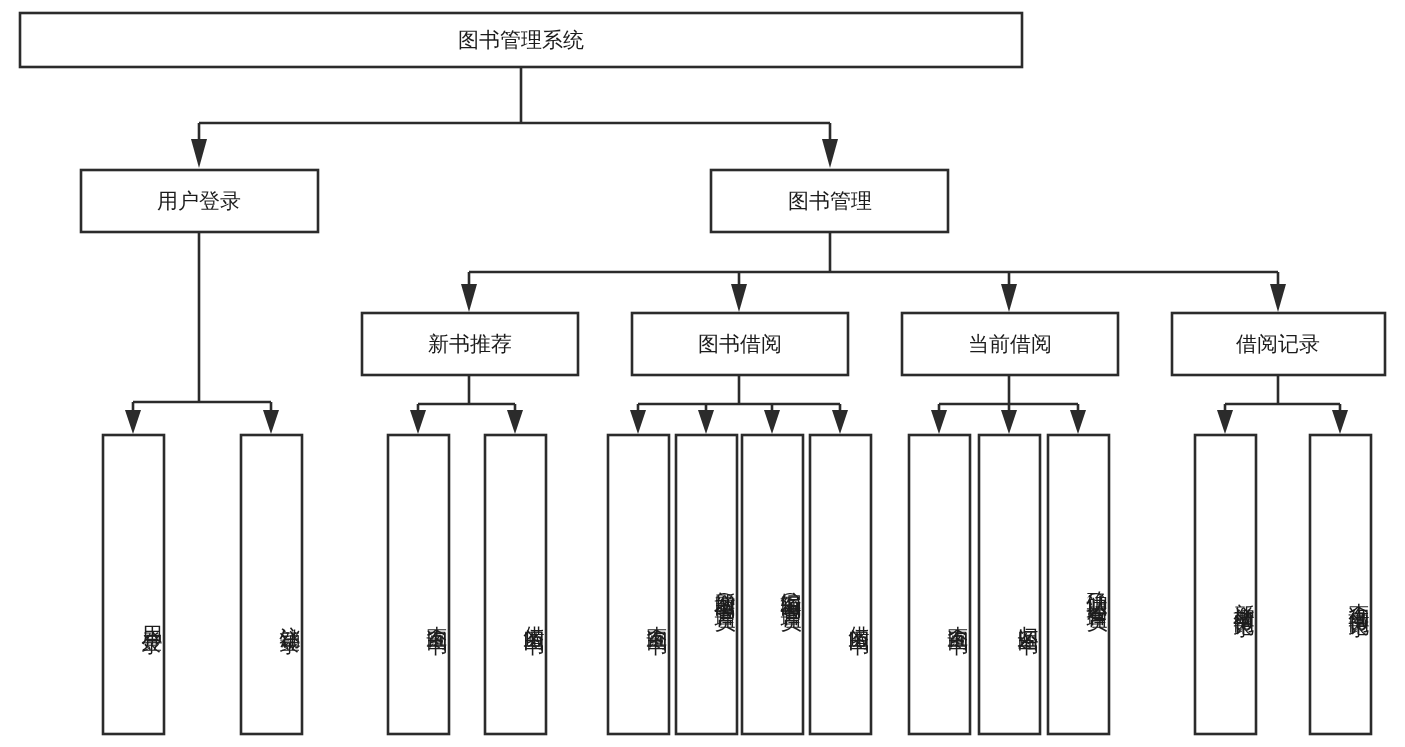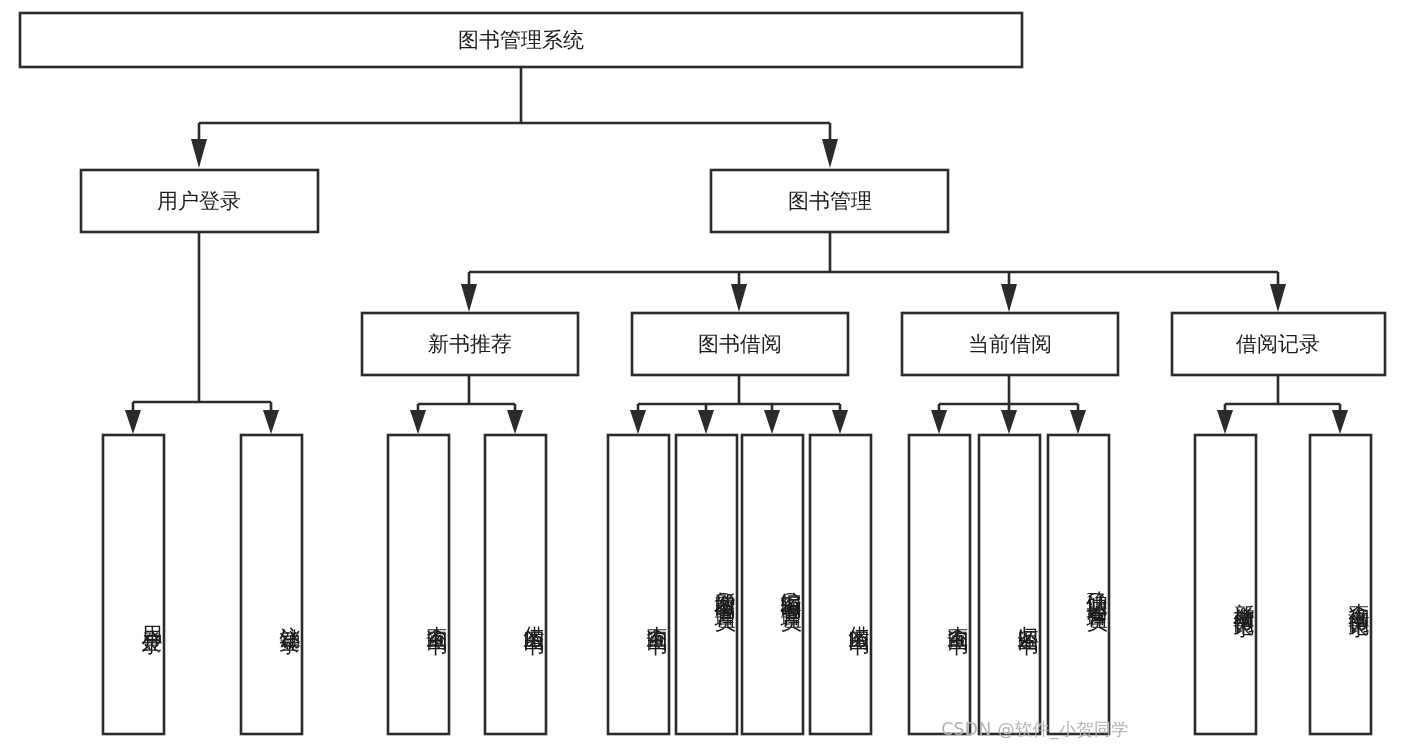--- a/index.html
+++ b/index.html
@@ -213,15 +213,14 @@
   <div class="vlabel" style="left:742px; top:443px; width:61px; height:288px;">编辑图书（管理员）</div>
   <div class="vlabel" style="left:810px; top:500px; width:61px; height:230px;">借阅图书</div>
 
   <div class="vlabel" style="left:909px; top:500px; width:61px; height:230px;">查询图书</div>
   <div class="vlabel" style="left:979px; top:500px; width:61px; height:230px;">归还图书</div>
   <div class="vlabel" style="left:1048px; top:443px; width:61px; height:288px;">确认归还（管理员）</div>
 
   <div class="vlabel" style="left:1195px; top:460px; width:61px; height:270px;">新增借阅记录</div>
   <div class="vlabel" style="left:1310px; top:460px; width:61px; height:270px;">查询借阅记录</div>
 
-  <div class="watermark">CSDN @软件_小贺同学</div>
 
 </div>
 
 </body></html>

